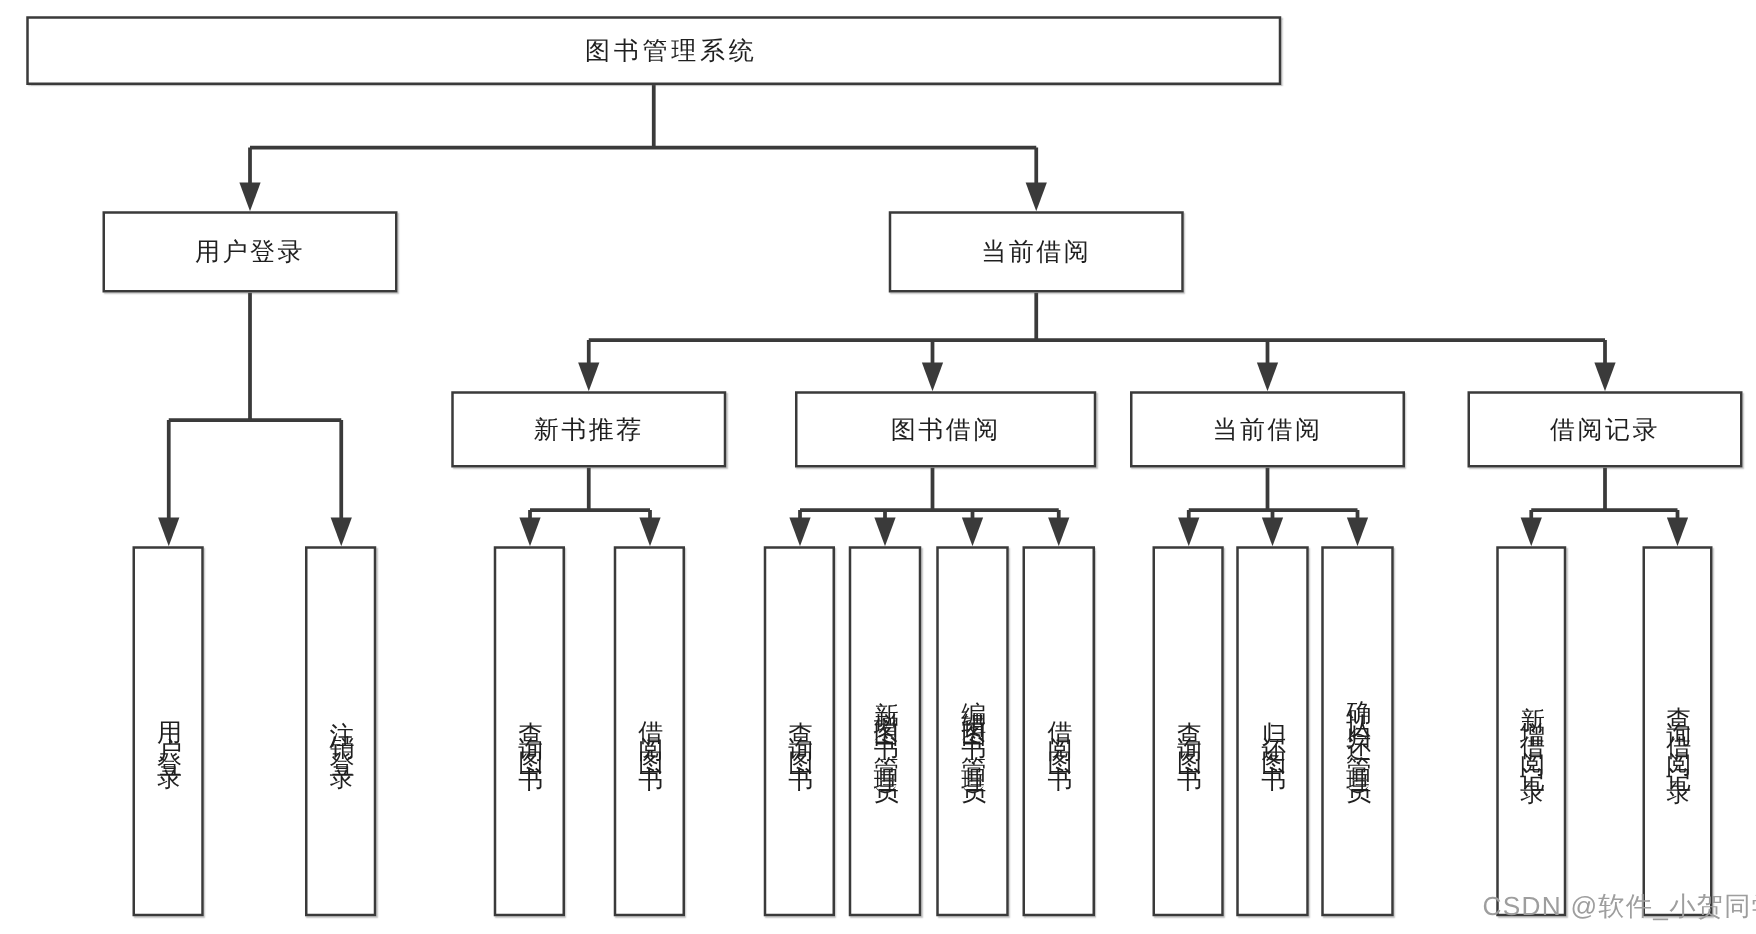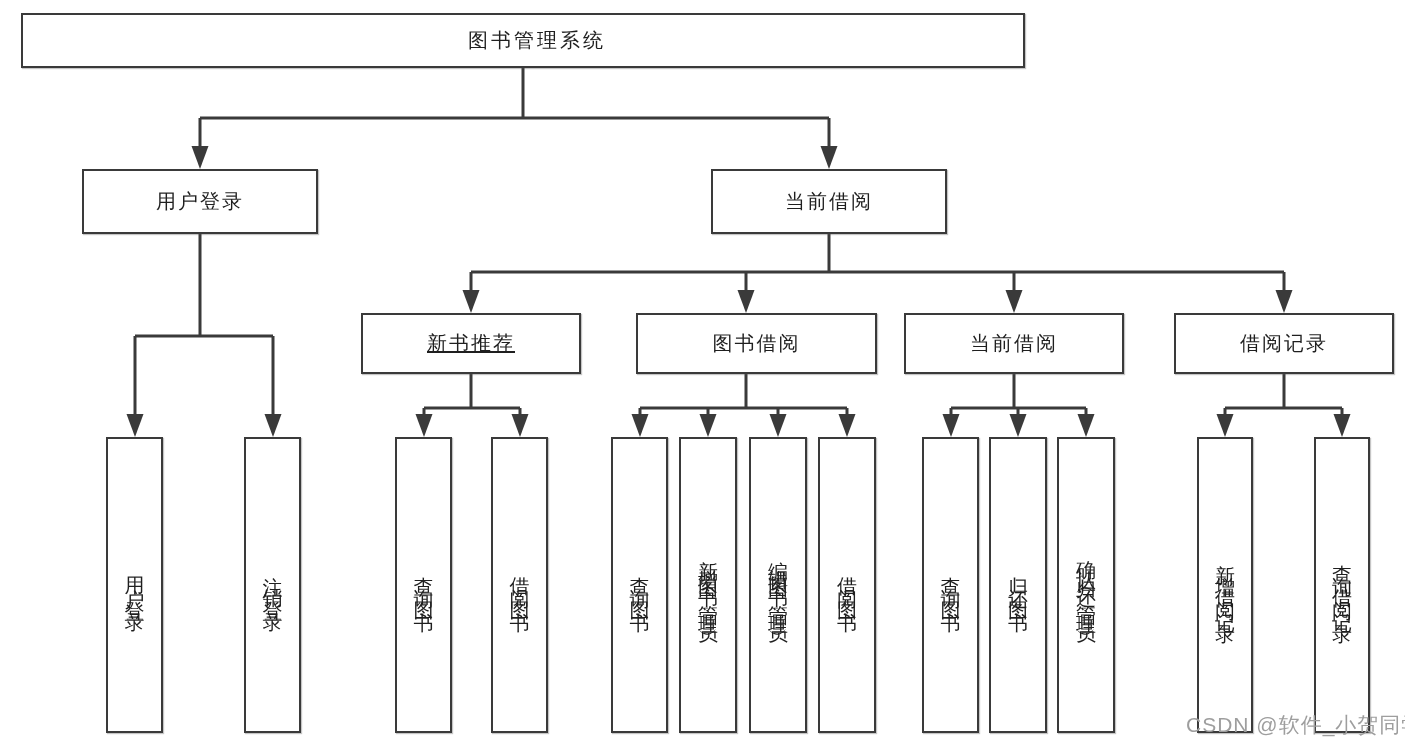--- a/index.html
+++ b/index.html
@@ -91,21 +91,21 @@
     <span class="hlabel">图书管理系统</span>
   </div>
 
   <div class="box" style="left:82px;top:169px;width:236px;height:65px;">
     <span class="hlabel">用户登录</span>
   </div>
   <div class="box" style="left:711px;top:169px;width:236px;height:65px;">
     <span class="hlabel">当前借阅</span>
   </div>
 
-  <div class="box" style="left:361px;top:313px;width:220px;height:61px;text-decoration:underline;">
+  <div class="box" style="left:361px;top:313px;width:220px;height:61px;">
     <span class="hlabel">新书推荐</span>
   </div>
   <div class="box" style="left:636px;top:313px;width:241px;height:61px;">
     <span class="hlabel">图书借阅</span>
   </div>
   <div class="box" style="left:1174px;top:313px;width:220px;height:61px;">
     <span class="hlabel">借阅记录</span>
   </div>
   <div class="box" style="left:904px;top:313px;width:220px;height:61px;">
     <span class="hlabel">当前借阅</span>

